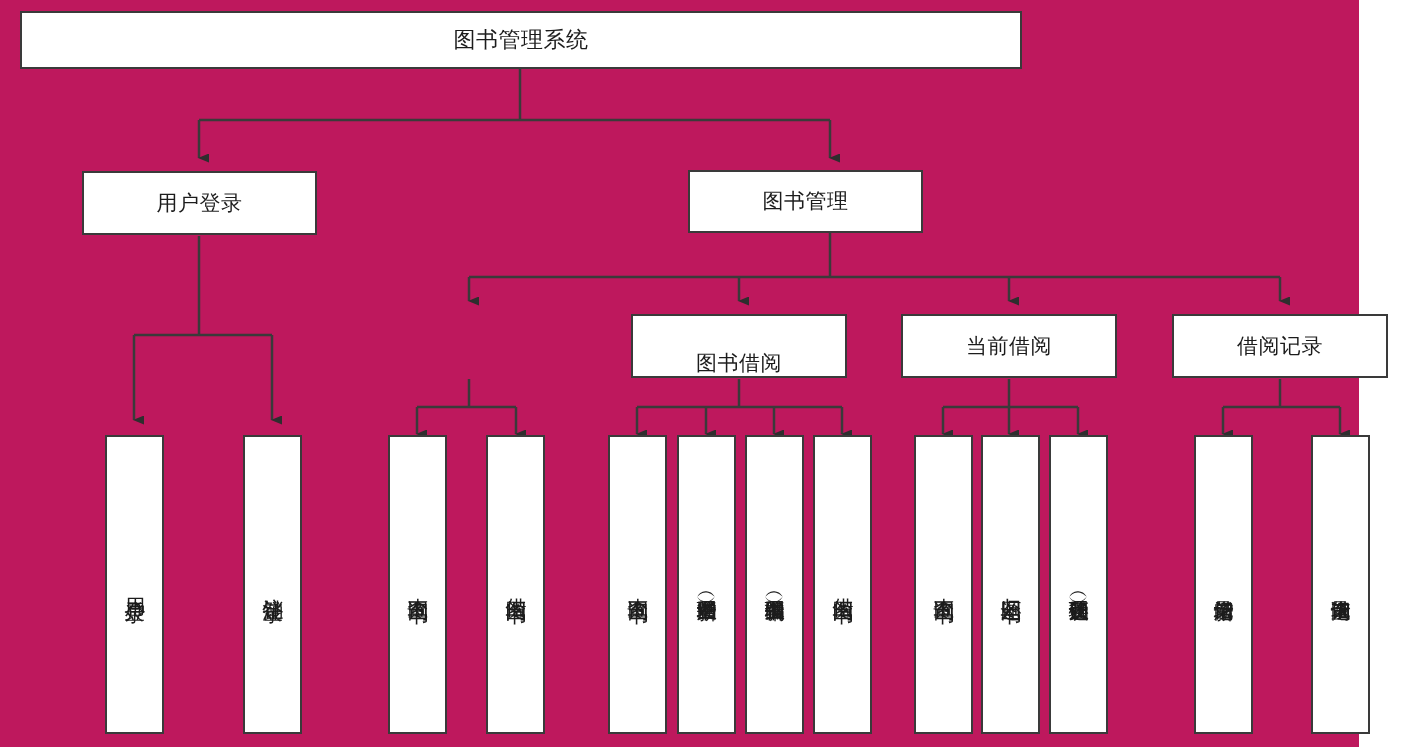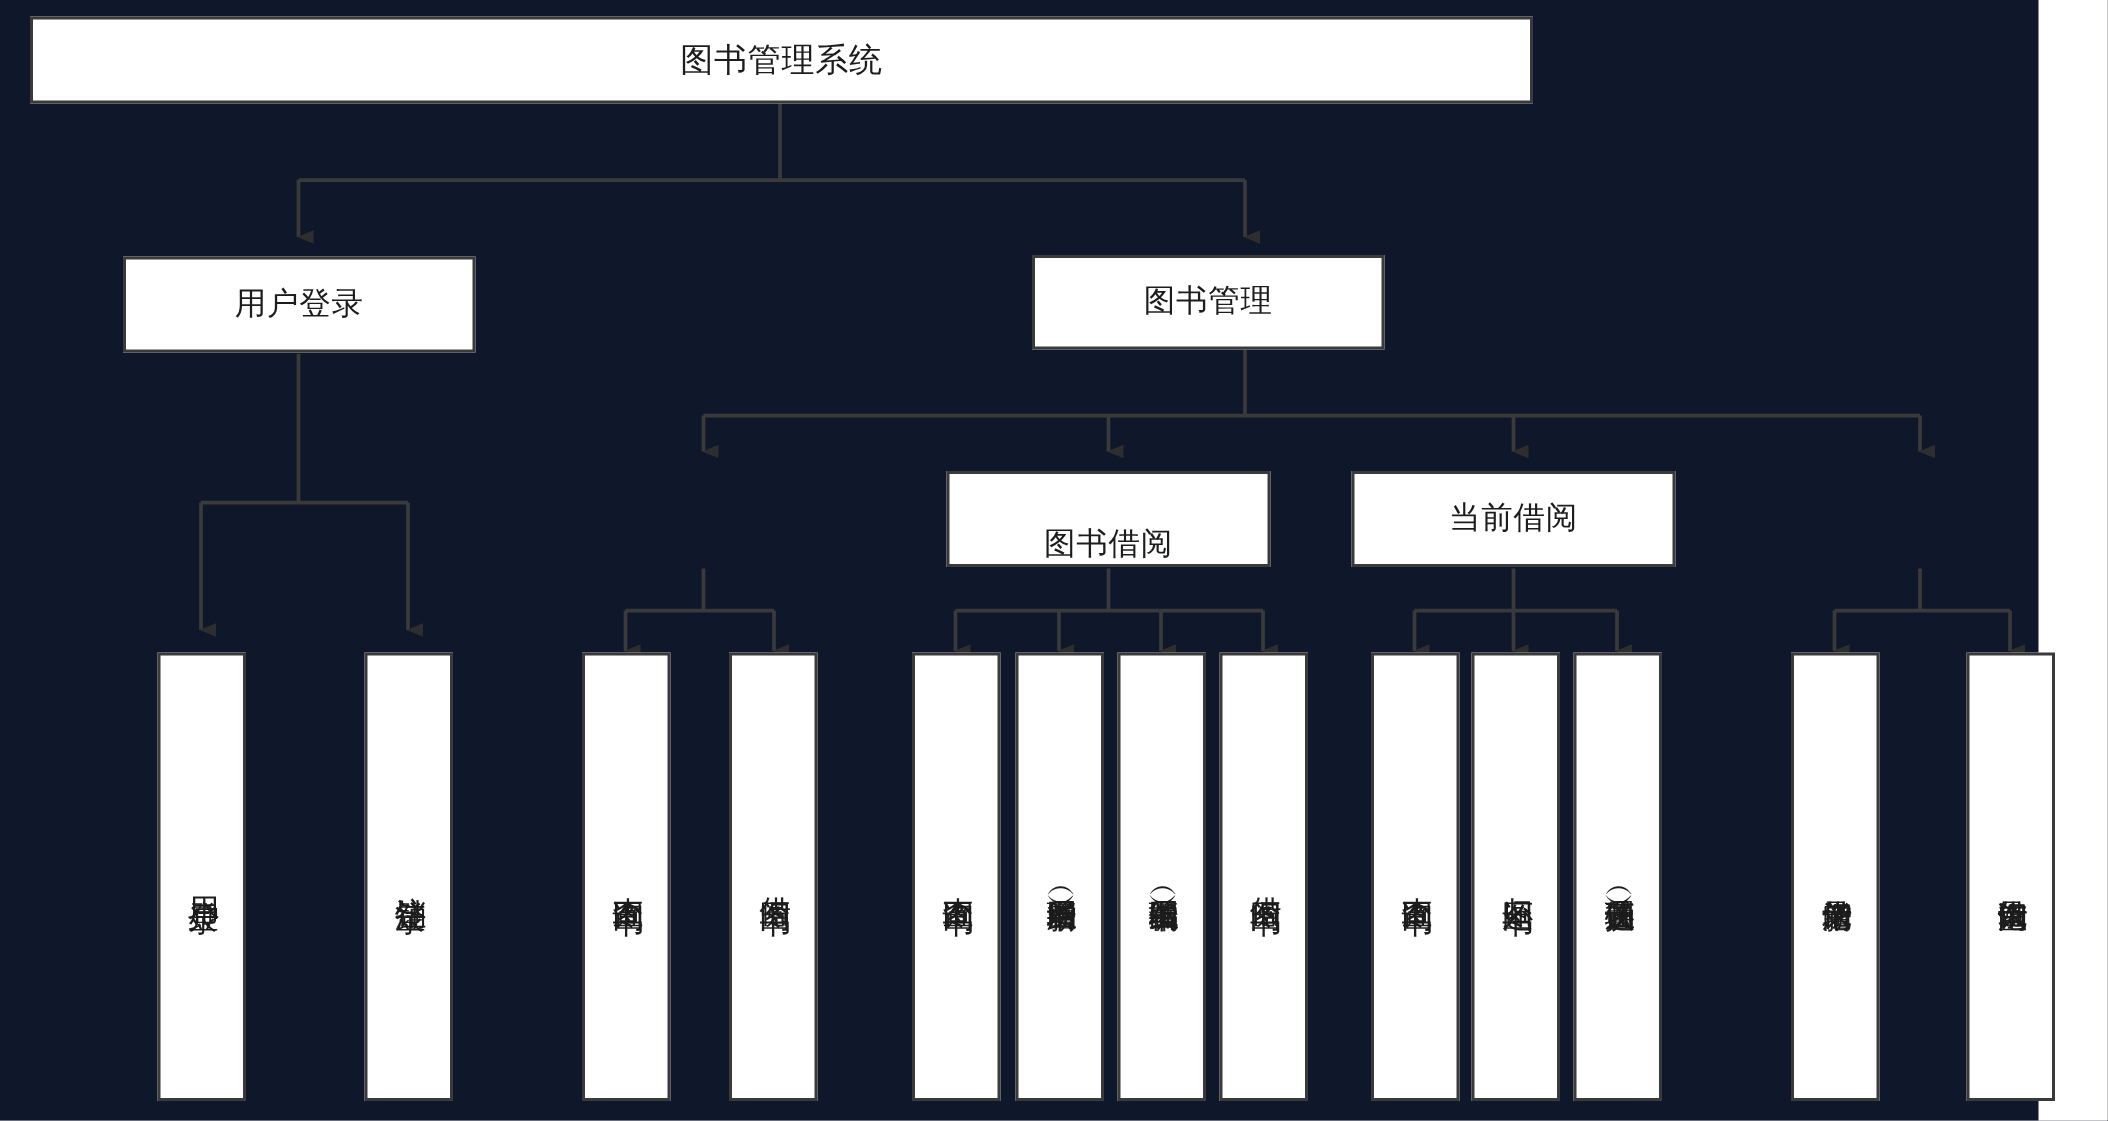--- a/index.html
+++ b/index.html
@@ -11,21 +11,21 @@
   body {
     width: 1405px;
     height: 747px;
     font-family: "Liberation Sans", "DejaVu Sans", sans-serif;
     overflow: hidden;
   }
   #diagram {
     position: relative;
     width: 1359px;
     height: 747px;
-    background: #0f172a;
+    background: #be185d;
   }
   #edges {
     position: absolute;
     left: 0;
     top: 0;
     width: 1405px;
     height: 747px;
     pointer-events: none;
   }
   .node {
@@ -147,20 +147,23 @@
 
 
   <div class="node" style="left:631px; top:314px; width:216px; height:64px;align-items:flex-end;">
     <span class="label">图书借阅</span>
   </div>
 
   <div class="node" style="left:901px; top:314px; width:216px; height:64px;">
     <span class="label">当前借阅</span>
   </div>
 
+  <div class="node" style="left:1172px; top:314px; width:216px; height:64px;">
+    <span class="label">借阅记录</span>
+  </div>
 
   <div class="node vert" style="left:105px; top:435px; width:59px; height:299px;">
     <span class="label">用户登录</span>
   </div>
 
   <div class="node vert" style="left:243px; top:435px; width:59px; height:299px;">
     <span class="label">注销登录</span>
   </div>
 
   <div class="node vert" style="left:388px; top:435px; width:59px; height:299px;">

